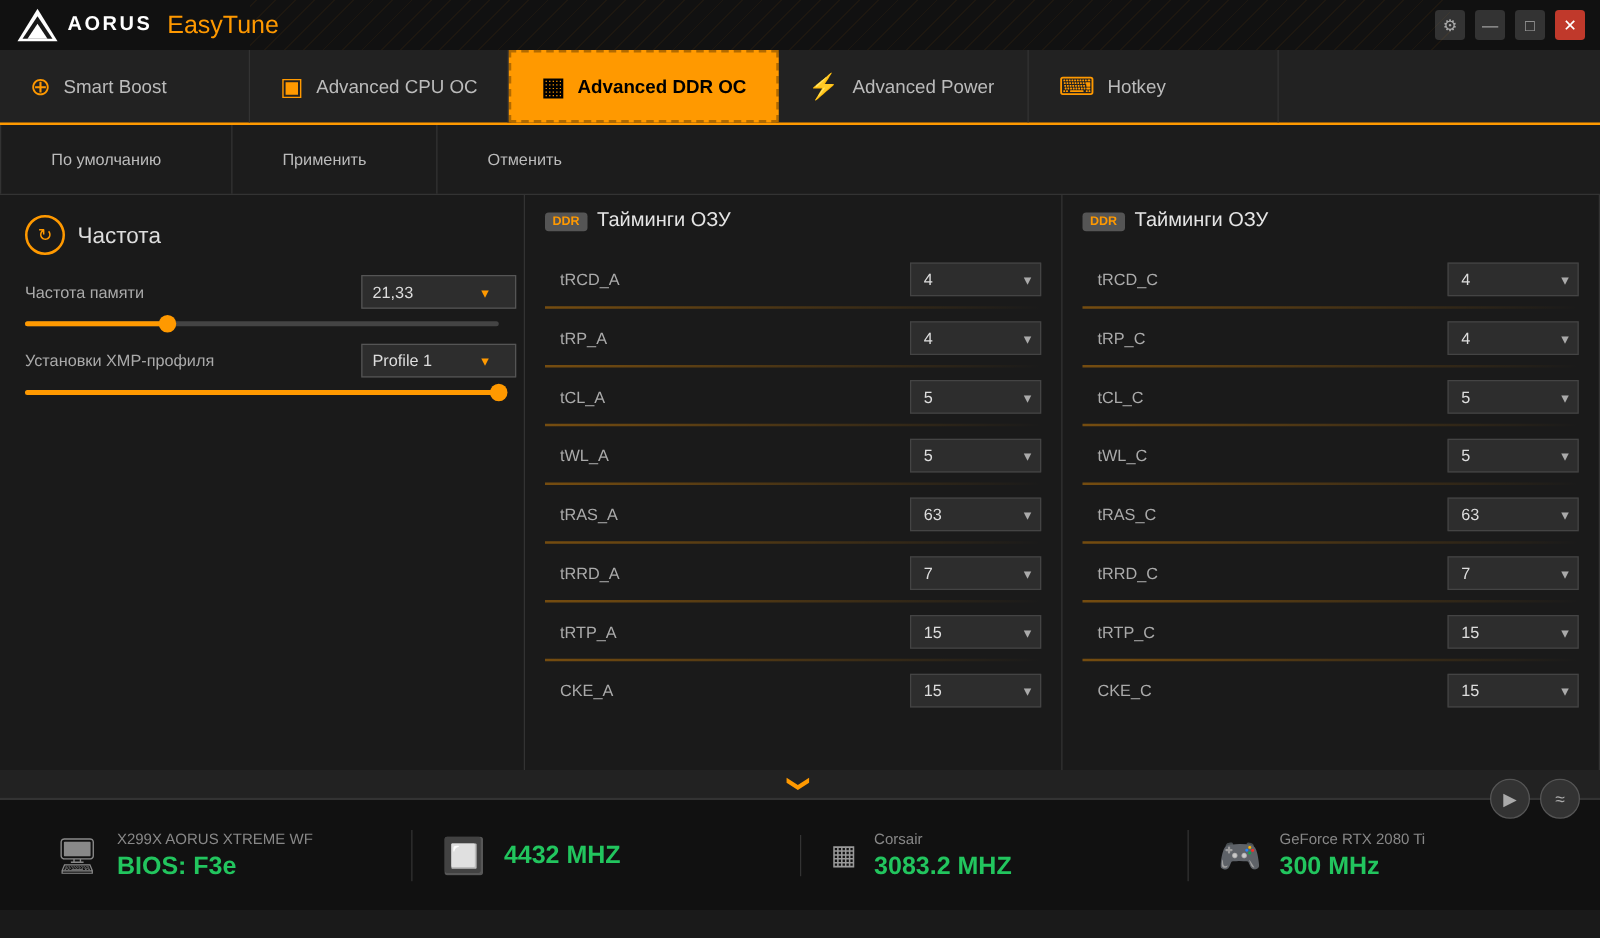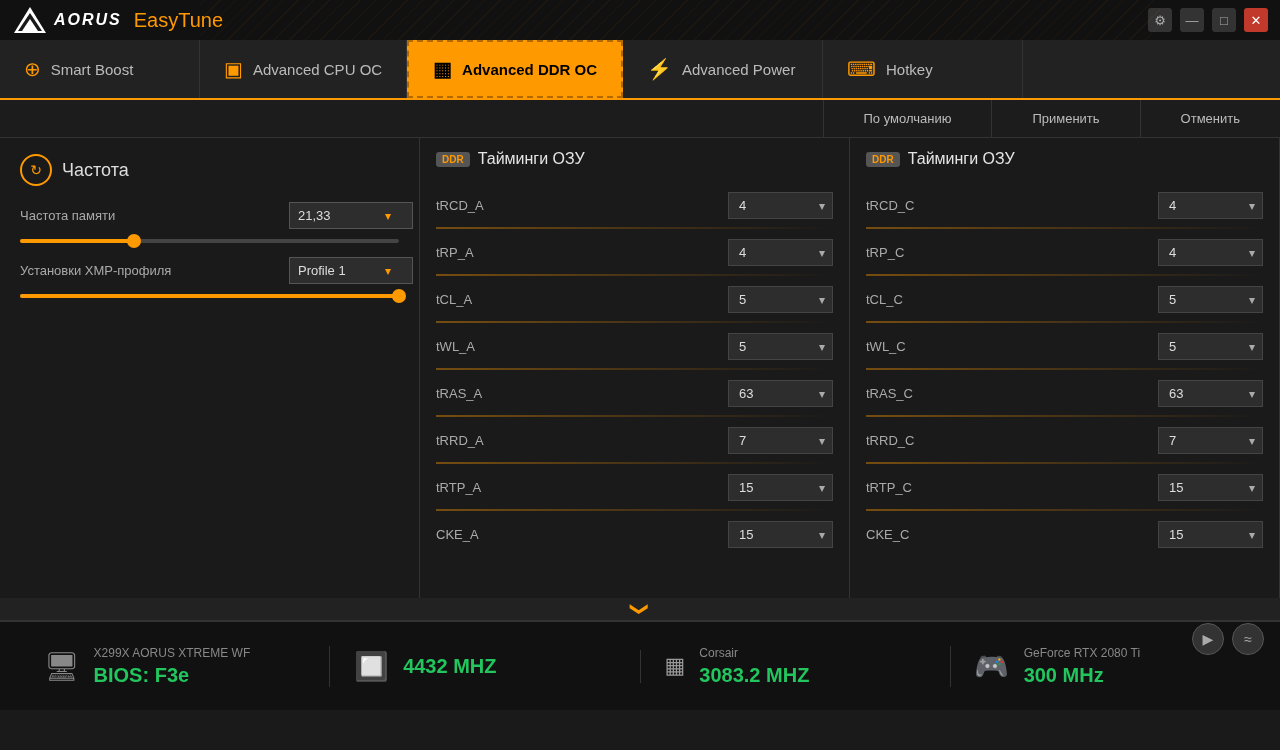--- a/index.html
+++ b/index.html
@@ -24,21 +24,20 @@
     }
     .title-bar-left {
       display: flex;
       align-items: center;
       gap: 8px;
     }
     .logo-aorus {
       display: flex;
       align-items: center;
       gap: 6px;
-      font-style: italic;
     }
     .title-bar-right {
       display: flex;
       align-items: center;
       gap: 8px;
     }
     .title-btn {
       width: 24px;
       height: 24px;
       background: #333;
@@ -97,26 +96,26 @@
       font-weight: 700;
     }
     .nav-tab-icon {
       font-size: 20px;
       color: #f90;
     }
     .nav-tab.active .nav-tab-icon { color: #000; }
 
     
     .toolbar {
-      height: 38px;
+      height: 56px;
       background: #1c1c1c;
       display: flex;
       align-items: center;
-      justify-content: flex-end;
-      gap: 0;
+      justify-content: flex-start;
+      gap: 16px;
       border-bottom: 1px solid #333;
     }
     .toolbar-btn {
       padding: 0 40px;
       height: 100%;
       background: transparent;
       border: none;
       color: #bbb;
       font-size: 13px;
       cursor: pointer;
@@ -251,20 +250,21 @@
       font-size: 16px;
       color: #e5e5e5;
     }
 
     .timing-row {
       display: flex;
       align-items: center;
       justify-content: space-between;
       margin-bottom: 2px;
       padding: 4px 0;
+      margin-left: 12px;
     }
     .timing-label {
       font-size: 13px;
       color: #aaa;
       width: 80px;
     }
     .timing-select-wrap {
       position: relative;
       width: 105px;
     }

